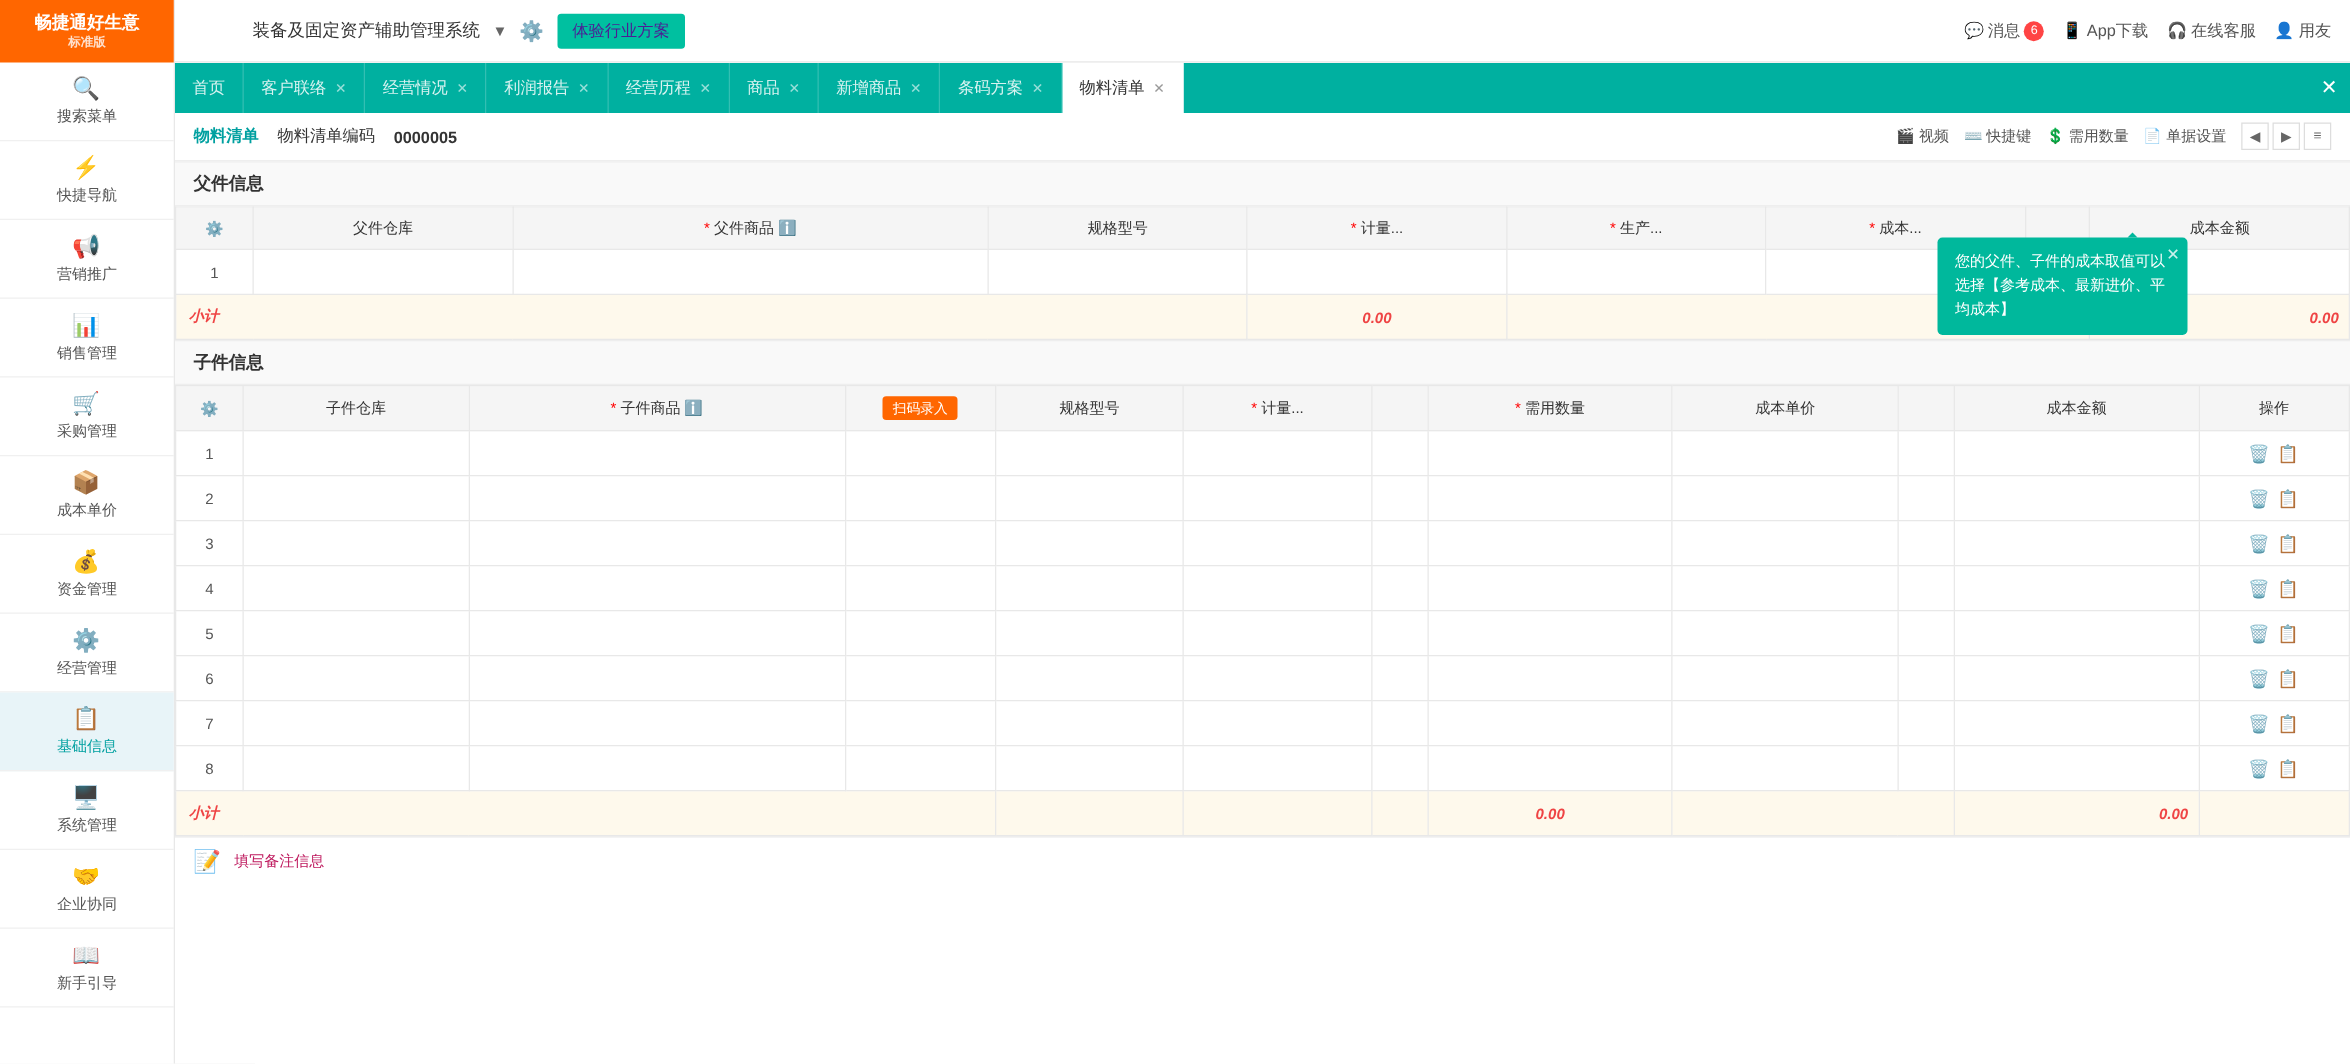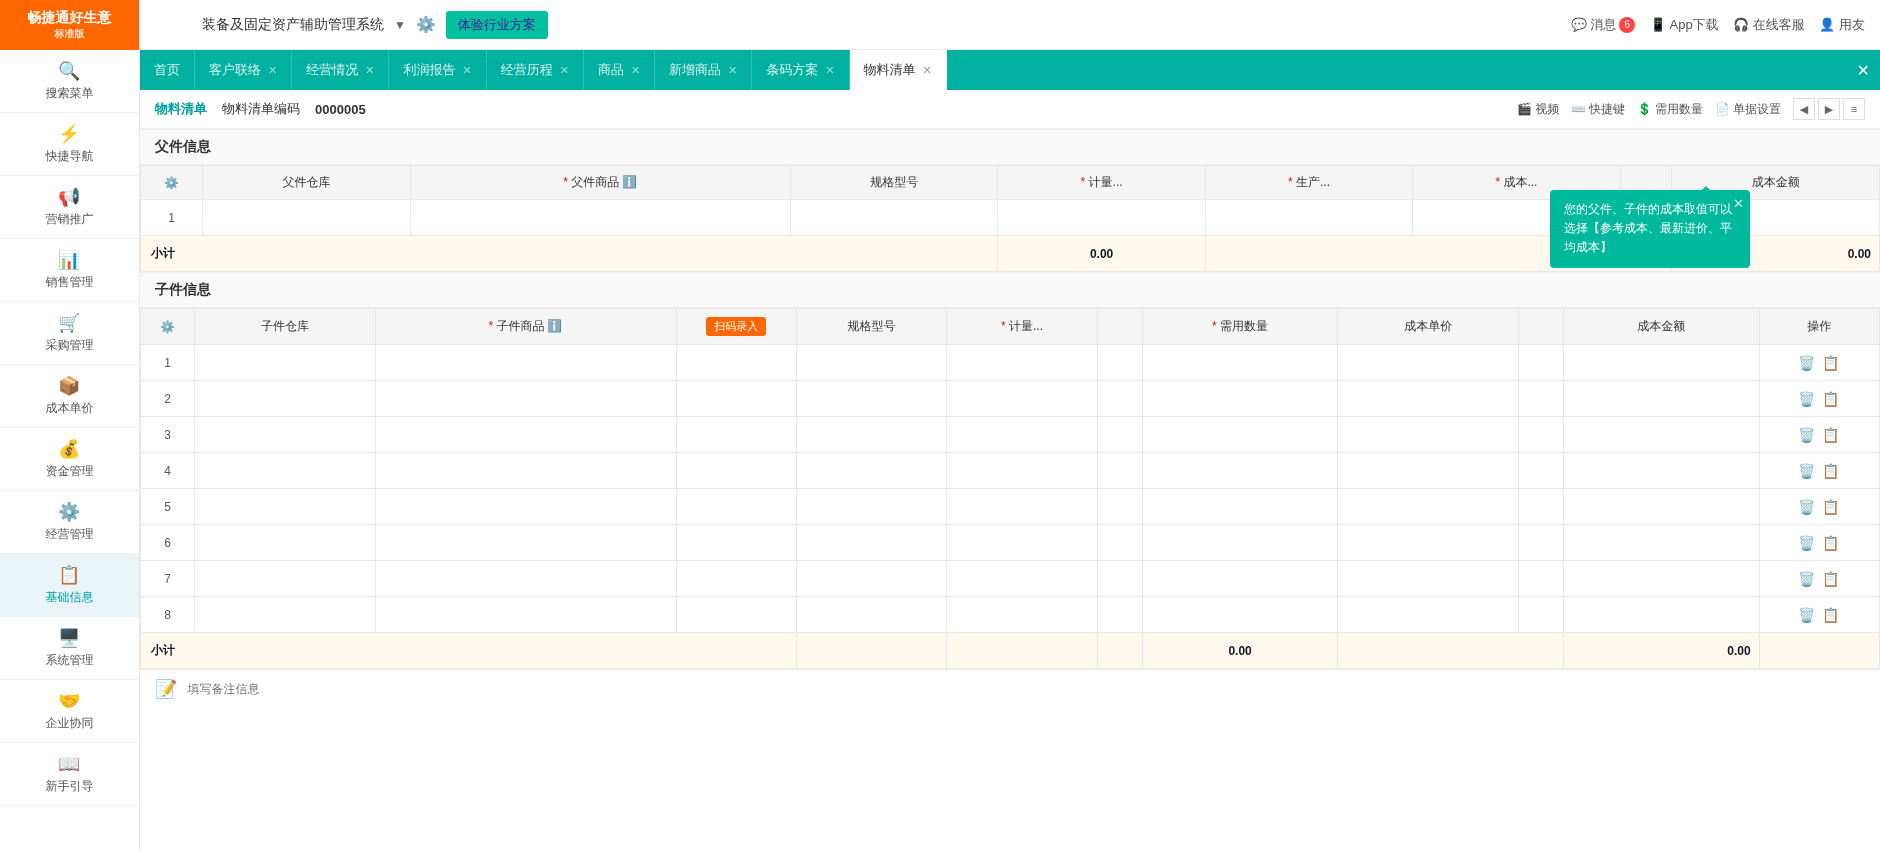--- a/index.html
+++ b/index.html
@@ -176,21 +176,22 @@
     table td {
       border: 1px solid #e8e8e8;
       padding: 6px;
       text-align: center;
       color: #555;
       height: 36px;
     }
     table tr.subtotal-row td {
       background: #fef9ec;
       font-weight: bold;
-      color: #0f172a;
+      color: #ef4444;
+      font-style: italic;
     }
     table tr.subtotal-row td.subtotal-label {
       text-align: left;
       padding-left: 10px;
     }
     .required { color: red; }
     .scan-btn {
       background: #ff6600;
       color: #fff;
       border: none;
@@ -619,17 +620,17 @@
     <td colspan="2"></td>
     <td style="text-align:right;font-weight:bold;padding-right:8px;">0.00</td>
     <td></td>
   </tr>
           </tbody>
       </table>
     </div>
 
     <div class="bottom-bar">
       <span class="bottom-icon">📝</span>
-      <span style="color:#737373;">填写备注信息</span>
+      <span style="color:#be185d;">填写备注信息</span>
     </div>
 
   </div>
 </div>
 
 </body></html>

